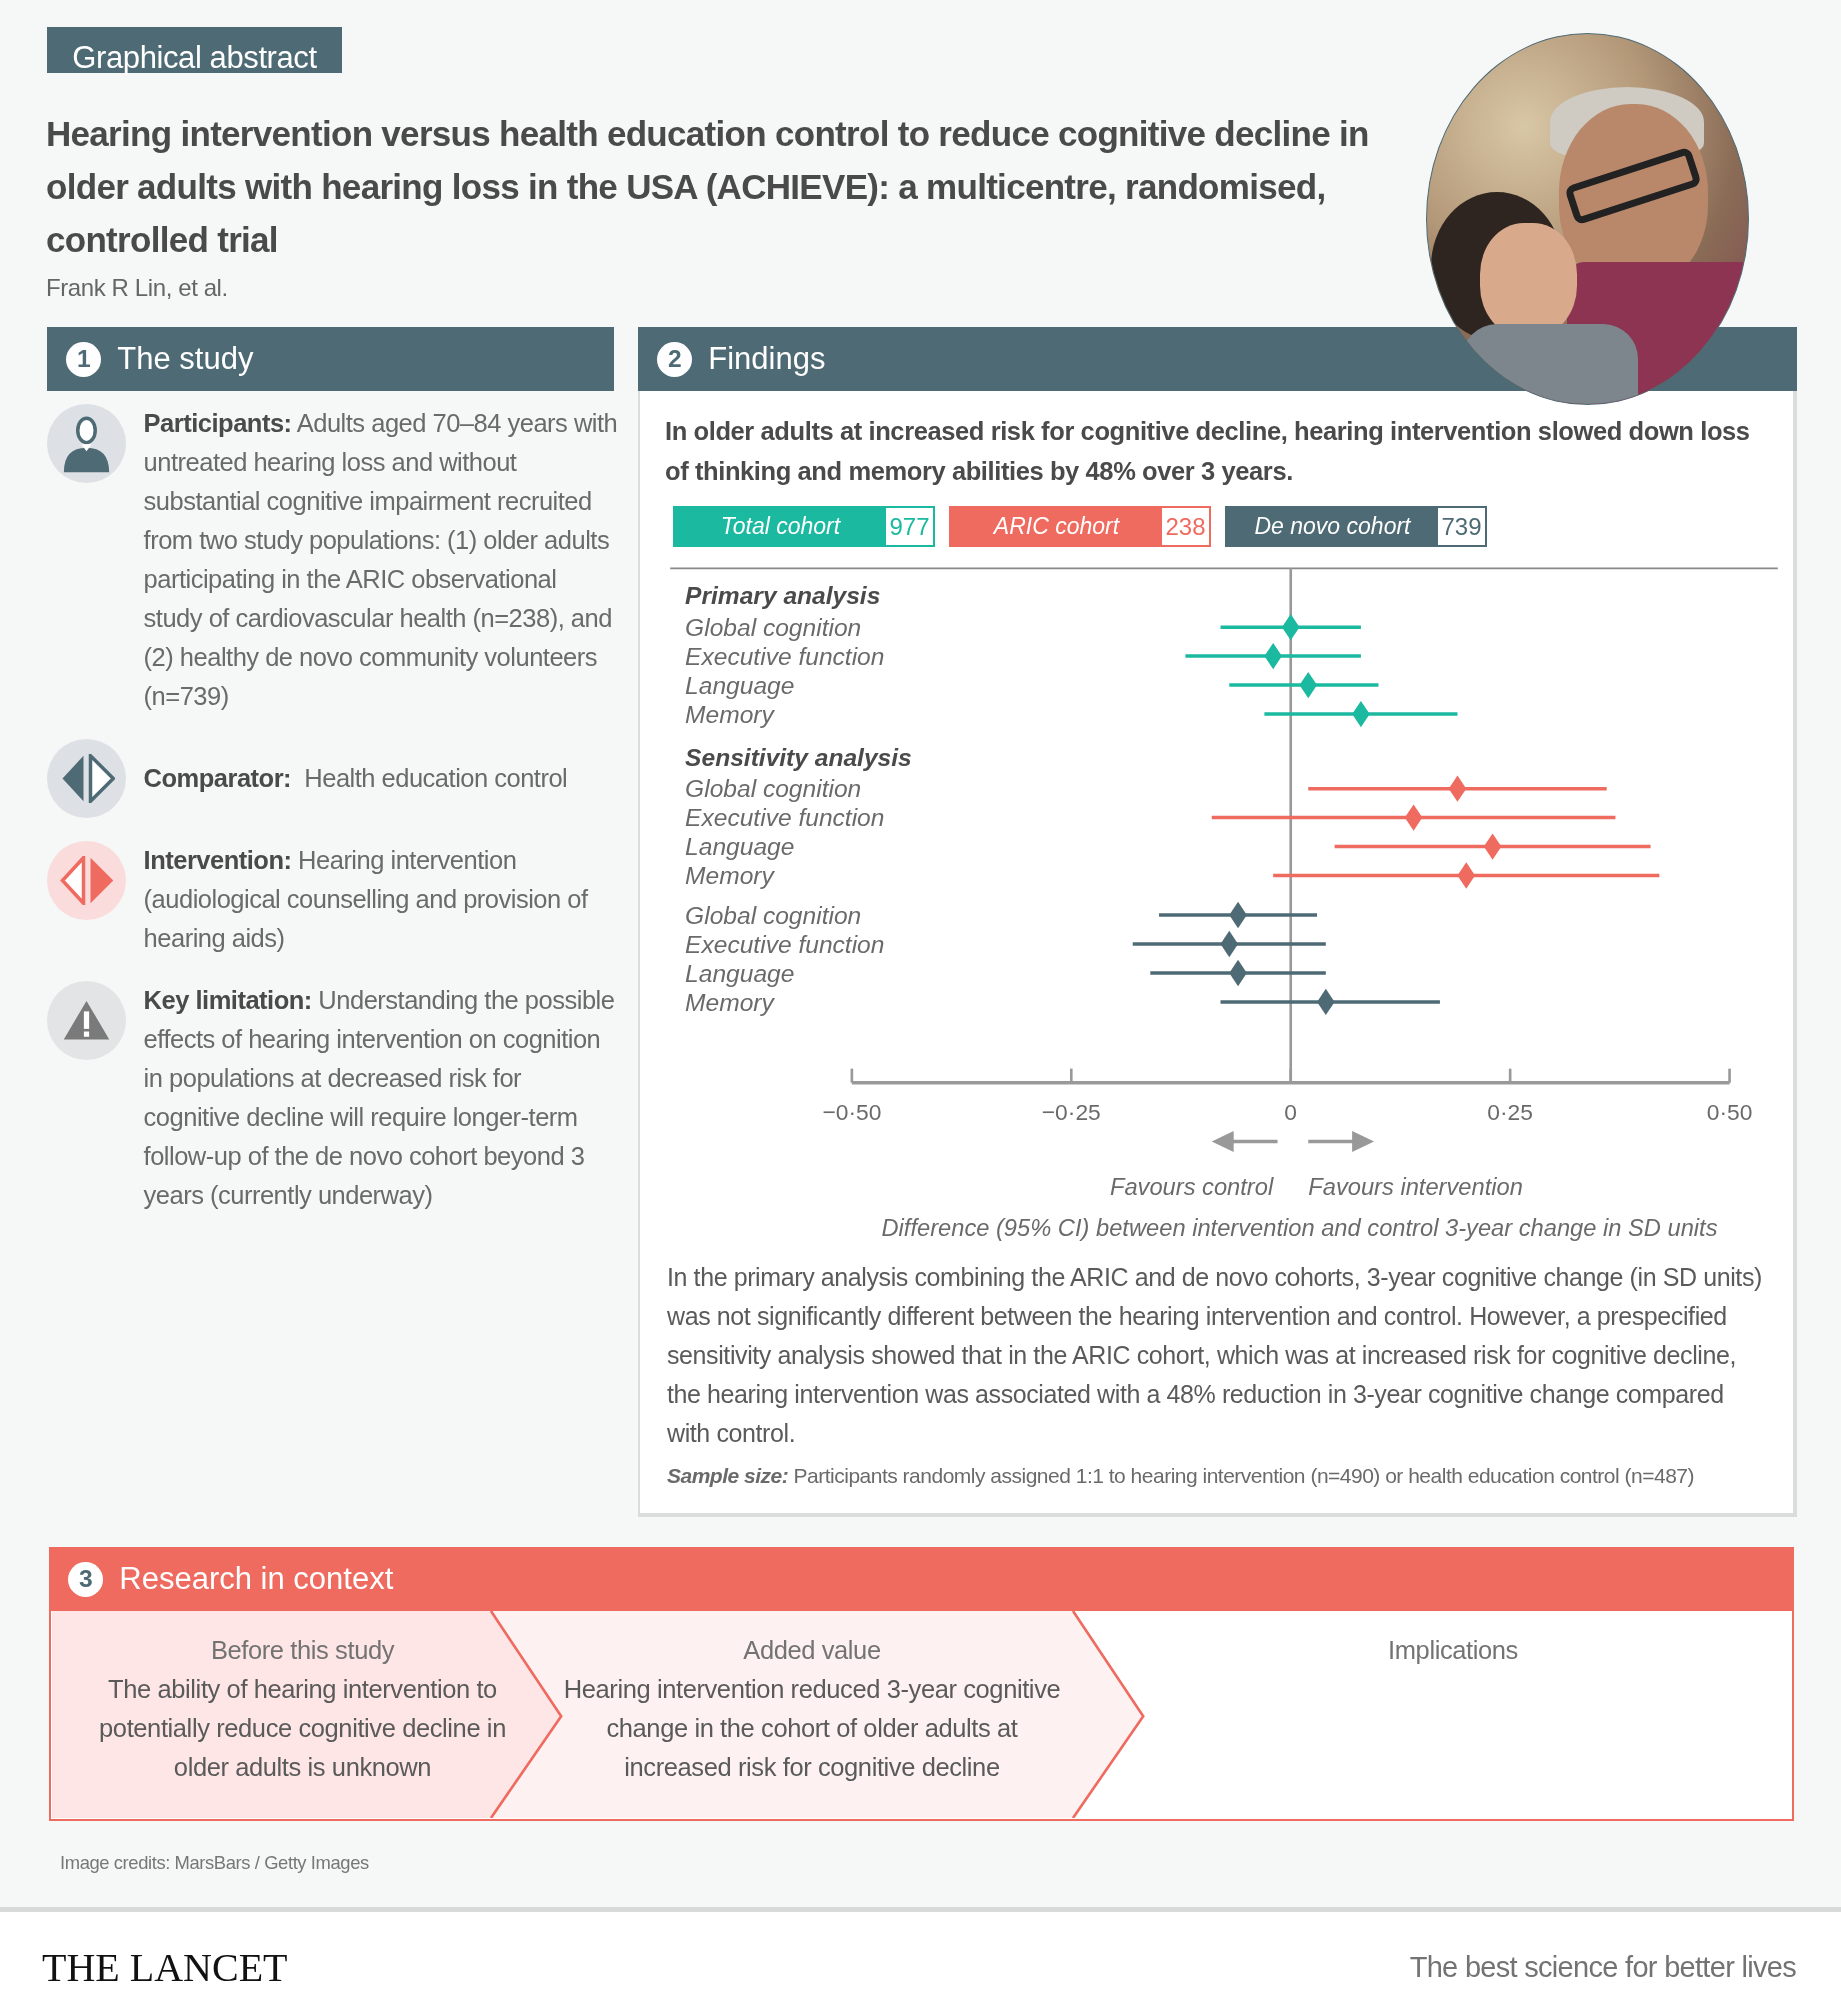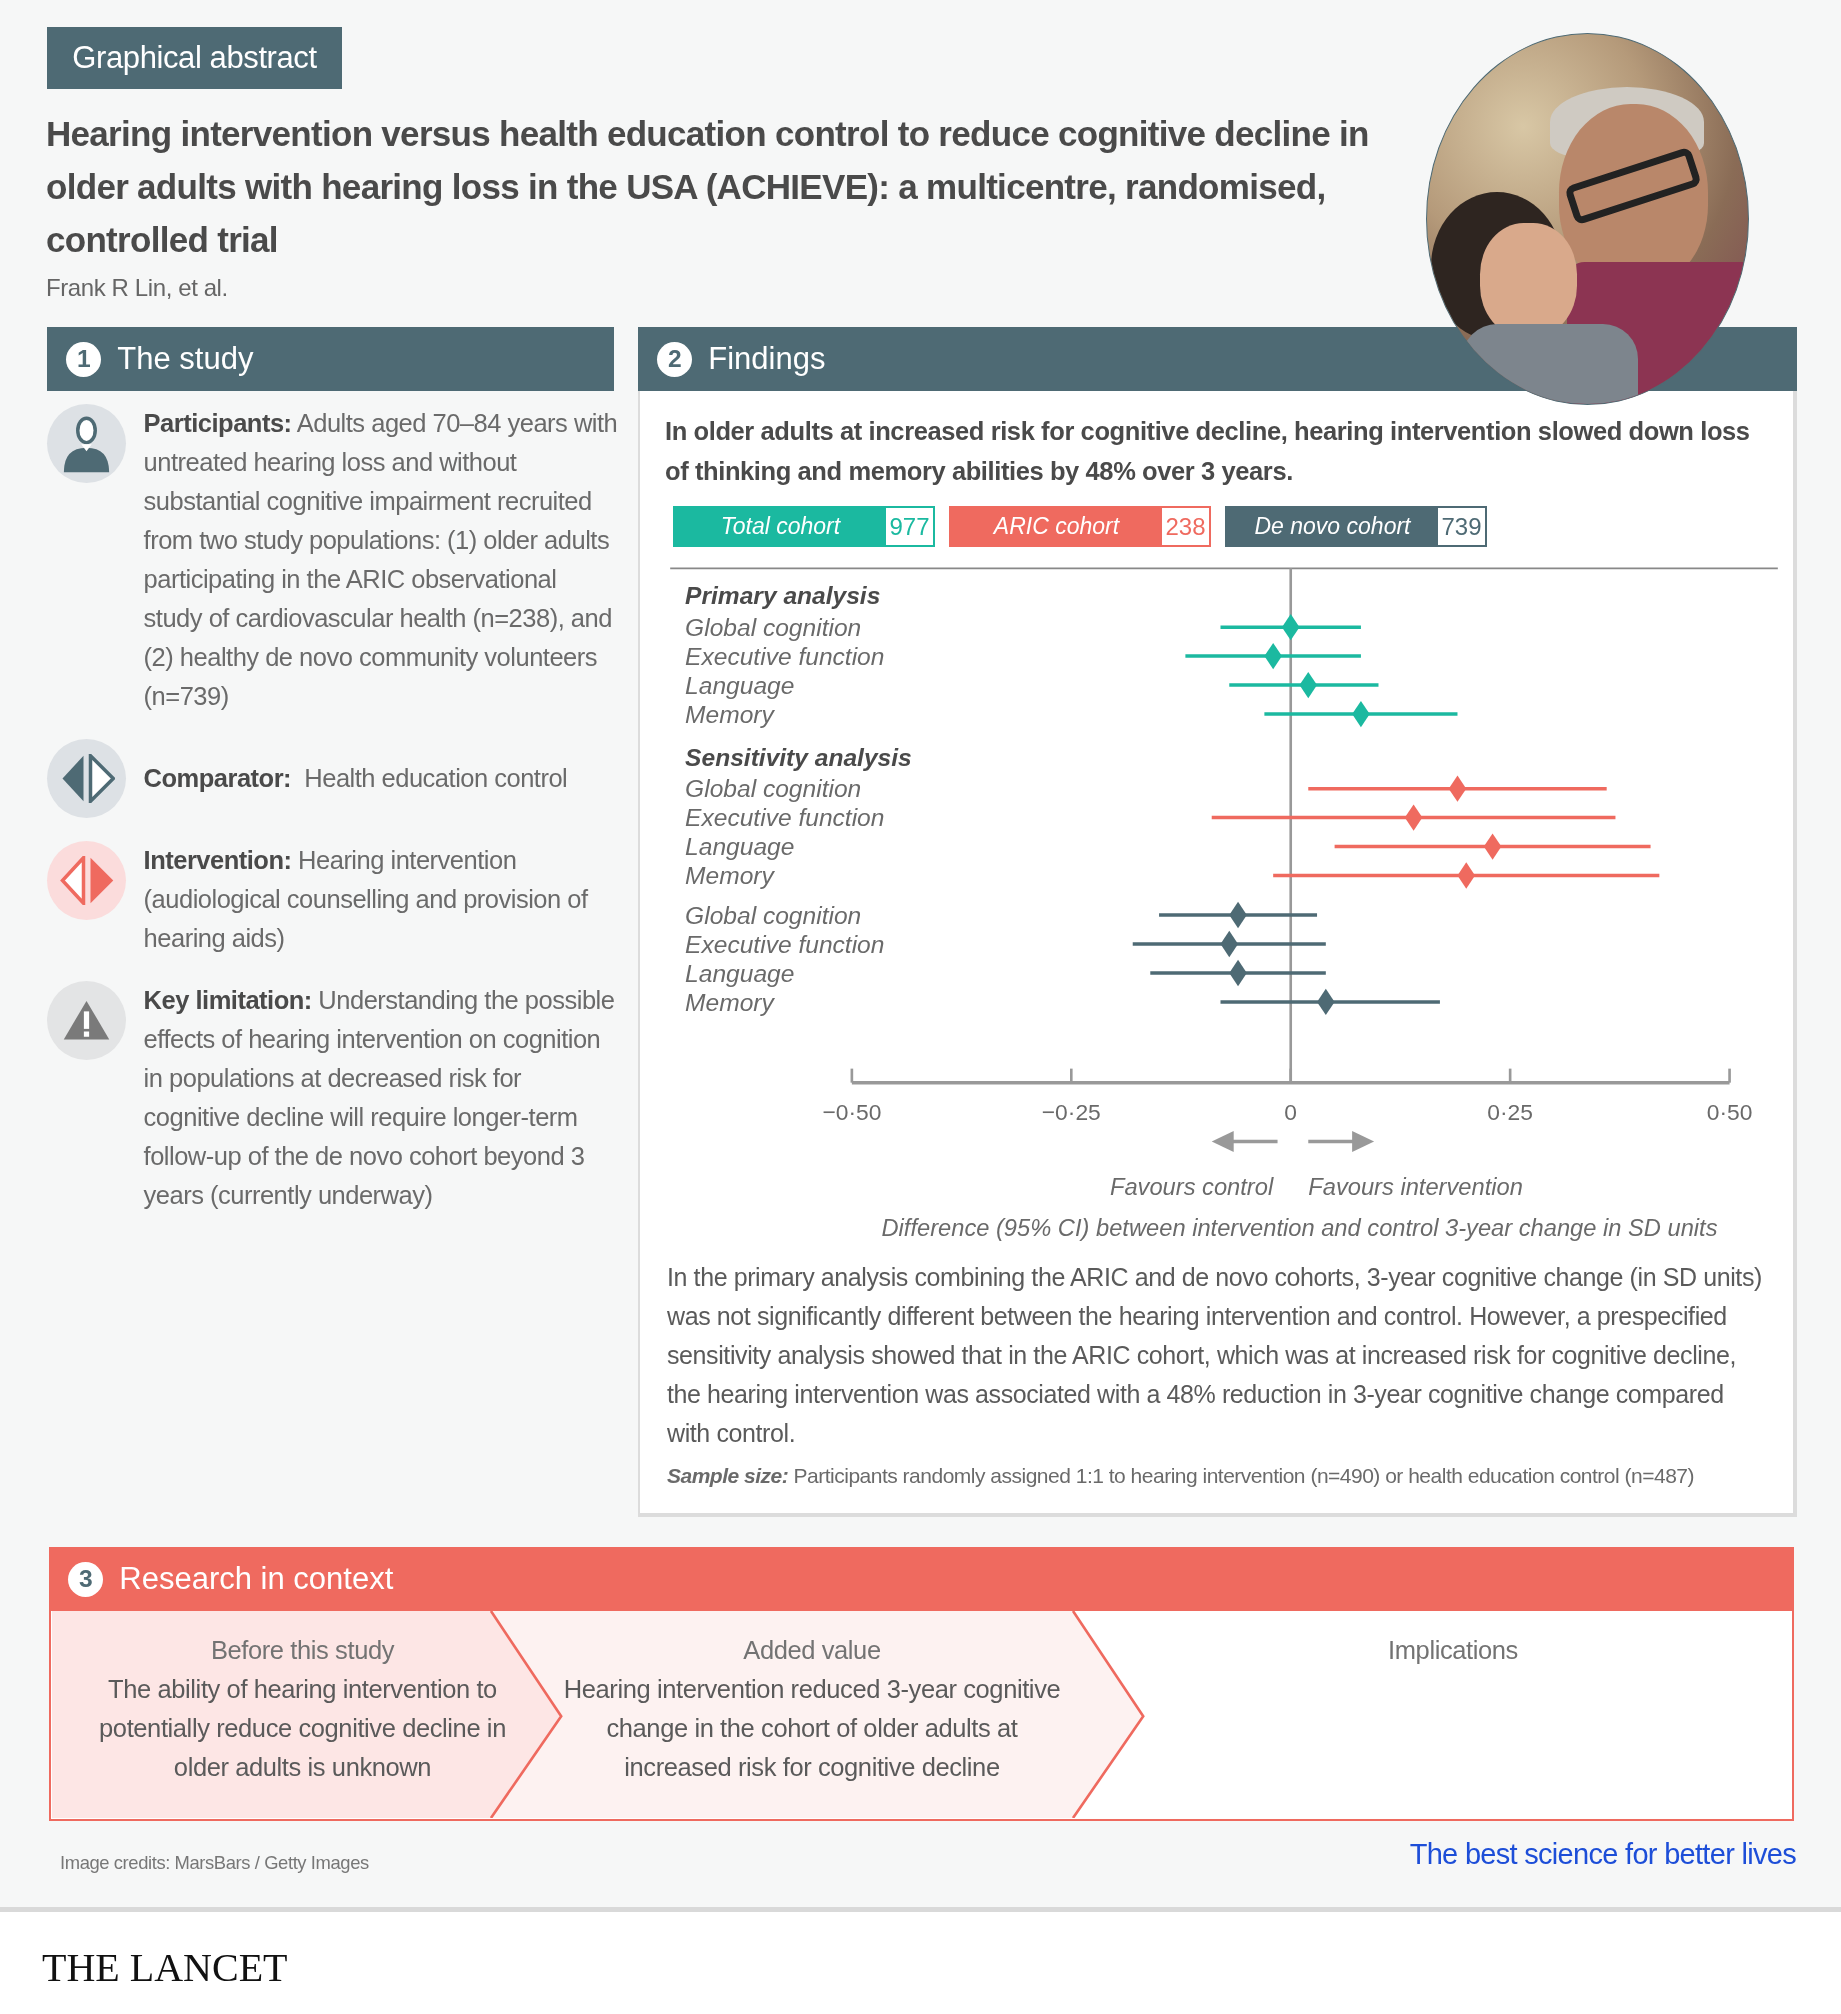--- a/index.html
+++ b/index.html
@@ -1,19 +1,19 @@
 <!DOCTYPE html>
 <html style="font-size:14px"><head>
 <meta charset="utf-8">
 <style>
   html, body { margin:0; padding:0; }
   body { width:1842px; height:2015px; background:#f6f7f7; position:relative; overflow:hidden;
          font-family:"Liberation Sans", sans-serif; color:#5c5c5c; }
   .abs { position:absolute; }
-  .ga-tag { left:47px; top:27px; width:295px; height:62px; background:#4e6a74; color:#fff;
+  .ga-tag { left:47px; top:27px; width:295px; height:46px; background:#4e6a74; color:#fff;
             font-size:31px; line-height:62px; text-align:center; letter-spacing:-0.4px; }
   .title { left:46px; top:107px; width:1334px; font-size:35px; font-weight:bold; color:#4a4a4a;
            line-height:53px; letter-spacing:-0.7px; }
   .authors { left:46px; top:274px; font-size:24px; color:#666; letter-spacing:-0.4px; }
   .photo { left:1426px; top:33px; width:321px; height:370px; border-radius:50%; overflow:hidden;
            background: radial-gradient(circle at 30% 25%, #d8c7a5 0%, #b59a7a 35%, #8a6c56 60%, #7a3b4f 100%);
            border:0.9px solid #4e6a74; z-index:5; }
   .photo .man-head { position:absolute; left:132px; top:70px; width:149px; height:184px; border-radius:48% 48% 45% 45%;
                      background:#b9876a; }
   .photo .man-hair { position:absolute; left:123px; top:53px; width:154px; height:70px; border-radius:50% 50% 20% 20%;
@@ -62,21 +62,21 @@
   .ric { left:49px; top:1547px; width:1745px; height:274px; border:2.6px solid #ef6a5f; box-sizing:border-box; background:#fff; }
   .ric-head { left:49px; top:1547px; width:1745px; height:64px; background:#ef6a5f; color:#fff; display:flex; align-items:center; font-size:31px; }
   .ric-head .num { color:#4e6a74; }
   .ric-svg { left:52px; top:1611px; width:1740px; height:207px; }
   .col { position:absolute; top:1631px; text-align:center; font-size:25.5px; line-height:39px; color:#5a5a5a; letter-spacing:-0.4px; }
   .col .h { font-weight:normal; color:#737373; }
 
   .credits { left:60px; top:1852px; font-size:18.4px; color:#777; letter-spacing:-0.4px; }
   .footer { left:0; top:1907px; width:1842px; height:107px; background:#fff; border-top:5.3px solid #d9d9d9; }
   .lancet { left:42px; top:1944px; font-family:"Liberation Serif", serif; font-size:40px; color:#111; letter-spacing:0px; }
-  .tagline { right:46px; top:1838px; font-size:29px; color:#1d4ed8; letter-spacing:-0.7px; }
+  .tagline { right:46px; top:1951px; font-size:29px; color:#737373; letter-spacing:-0.7px; }
 </style>
 </head>
 <body>
 
 <div class="abs ga-tag">Graphical abstract</div>
 <div class="abs title">Hearing intervention versus health education control to reduce cognitive decline in older adults with hearing loss in the USA (ACHIEVE): a multicentre, randomised, controlled trial</div>
 <div class="abs authors">Frank R Lin, et al.</div>
 
 <div class="abs photo" title="Boy whispering into grandfather's ear">
   <div class="man-hair"></div>

